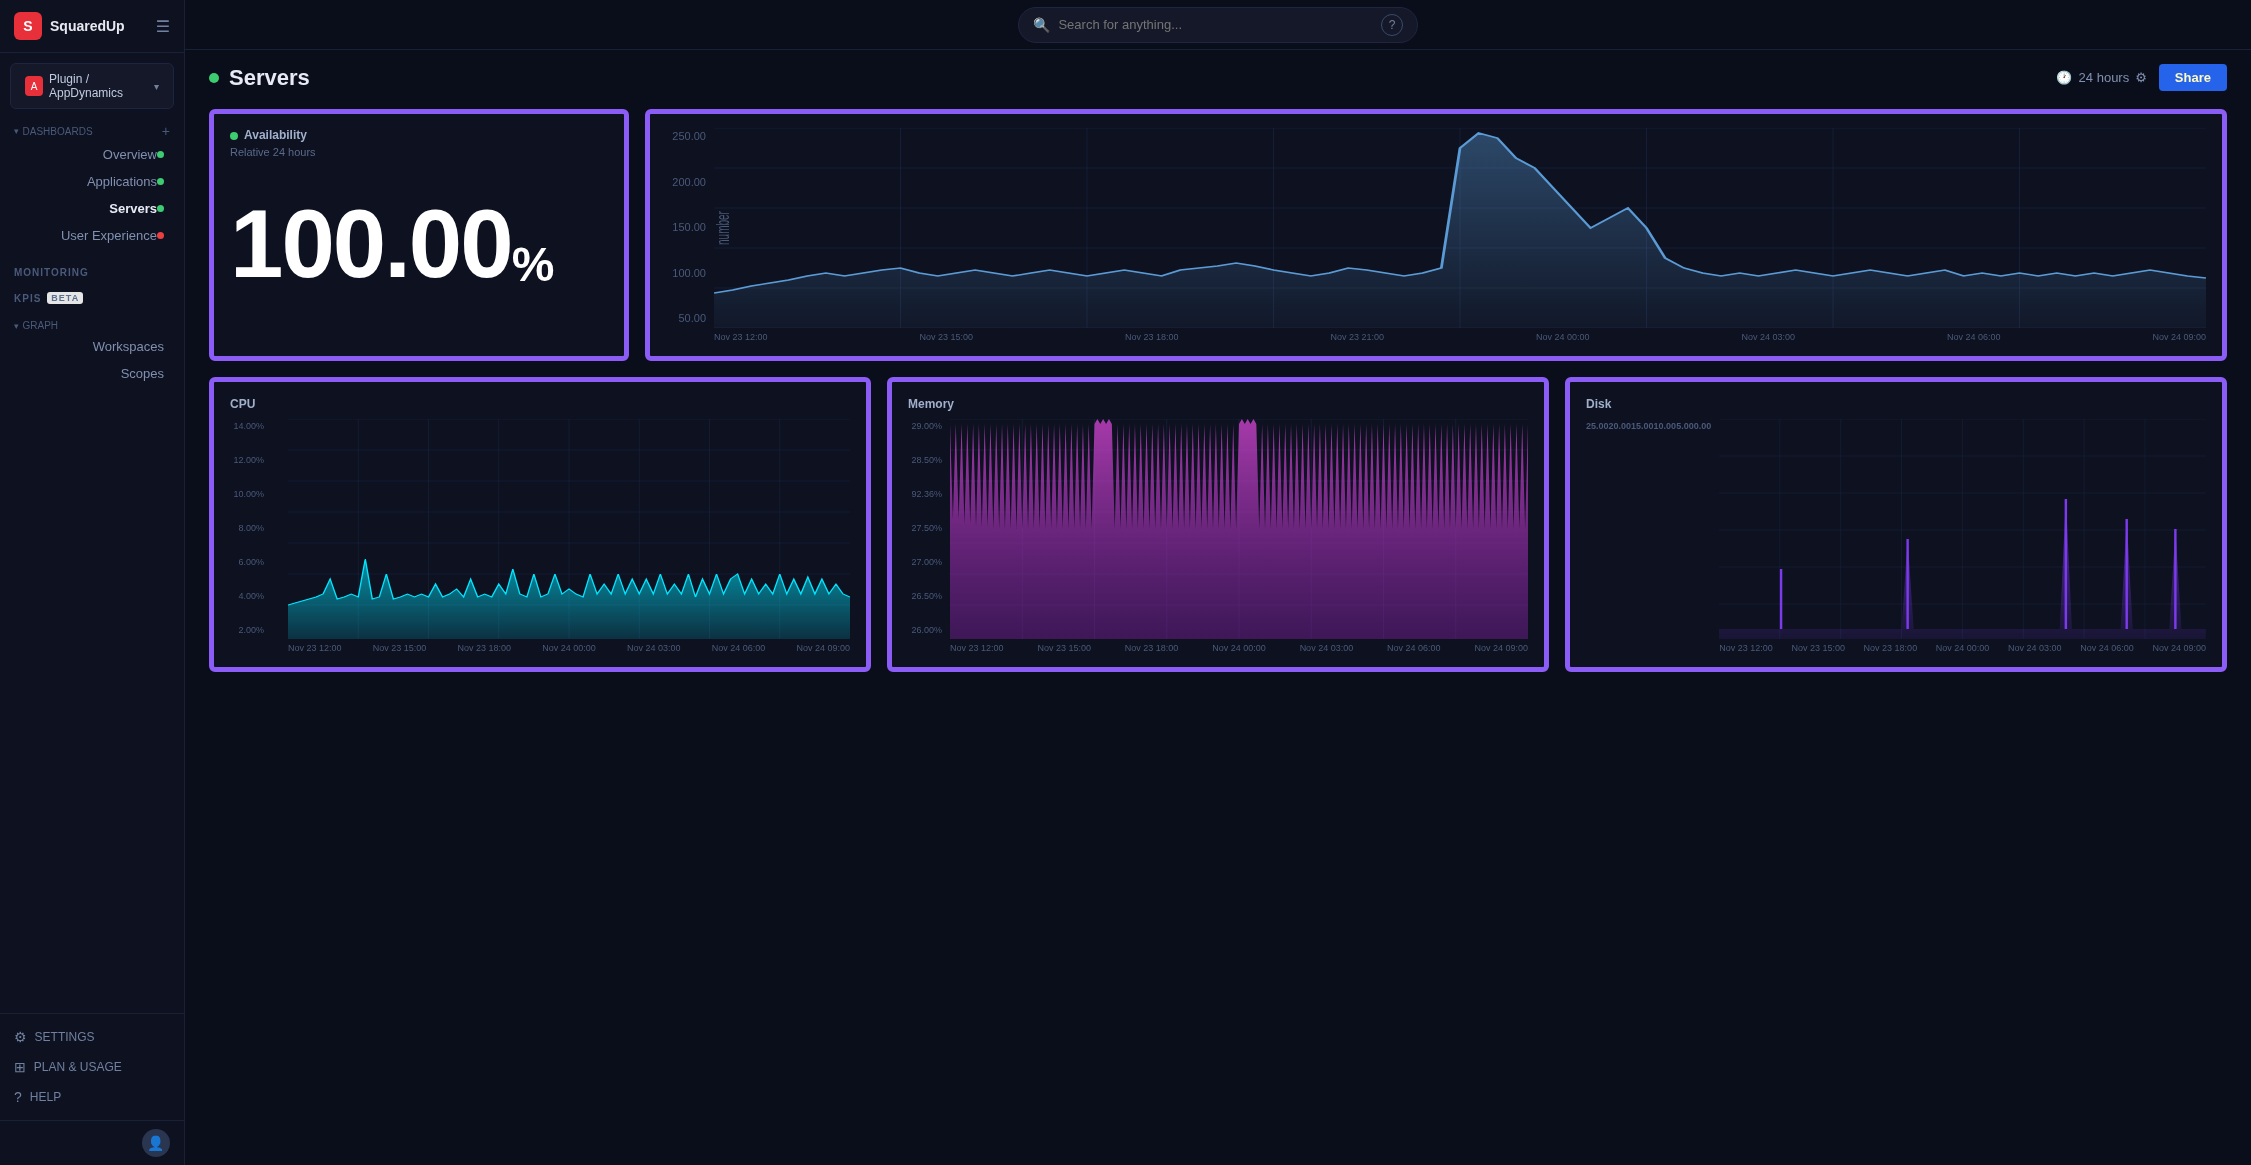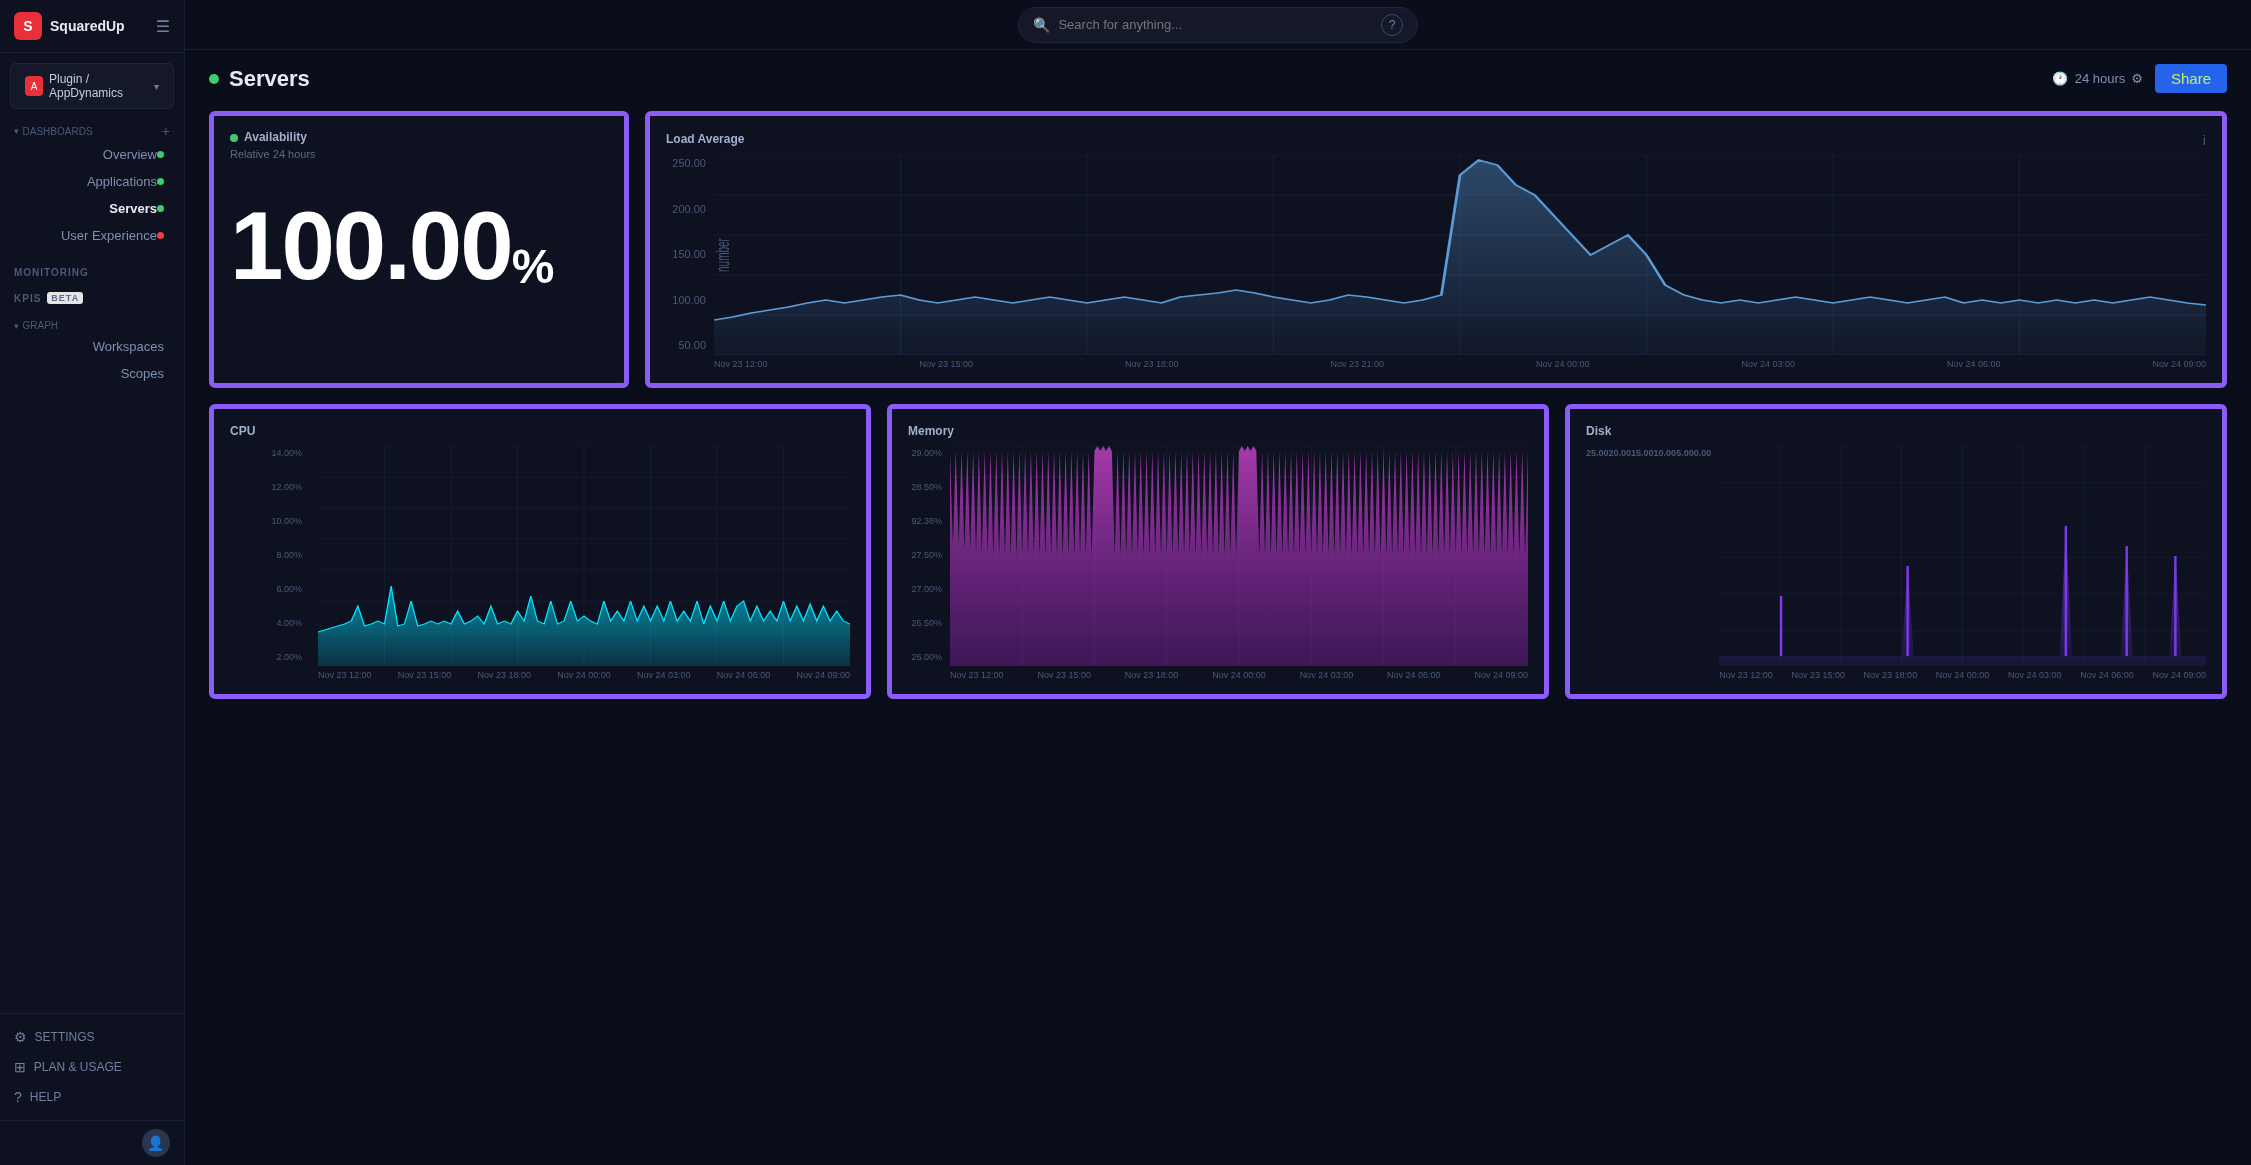--- a/index.html
+++ b/index.html
@@ -235,27 +235,27 @@
     .time-selector {
       display: flex;
       align-items: center;
       gap: 6px;
       color: #8090b0;
       font-size: 13px;
       cursor: pointer;
     }
     .share-btn {
       background: #2563eb;
-      color: #bef264;
+      color: #fef9c3;
       border: none;
       border-radius: 4px;
       padding: 6px 16px;
-      font-size: 15px;
-      cursor: pointer;
-      font-weight: 400;
+      font-size: 13px;
+      cursor: pointer;
+      font-weight: 700;
     }
 
     
     .dashboard-grid {
       flex: 1;
       overflow-y: auto;
       padding: 0 24px 24px;
       display: flex;
       flex-direction: column;
       gap: 16px;
@@ -471,24 +471,20 @@
           <span class="widget-title">Availability</span>
         </div>
         <div class="widget-subtitle">Relative 24 hours</div>
         <div style="display:flex;align-items:flex-end;margin-top:20px;">
           <span class="big-number">100.00</span>
           <span class="big-percent">%</span>
         </div>
       </div>
 
       <div class="widget-card">
-        <div style="display:flex;align-items:center;justify-content:space-between;margin-bottom:6px;">
-          <span class="widget-title">Load Average</span>
-          <span style="color:#4a5a7a;font-size:14px;cursor:pointer;">ℹ</span>
-        </div>
         <div style="display:flex;gap:4px;">
           <div style="display:flex;flex-direction:column;justify-content:space-between;padding:2px 4px 18px 0;font-size:11px;color:#4a5a7a;text-align:right;min-width:44px;">
             <span>250.00</span>
             <span>200.00</span>
             <span>150.00</span>
             <span>100.00</span>
             <span>50.00</span>
           </div>
           <div style="flex:1;position:relative;">
             <svg viewBox="0 0 800 200" preserveAspectRatio="none" style="width:100%;height:200px;display:block;">
@@ -532,21 +528,21 @@
             </div>
           </div>
         </div>
       </div>
     </div>
 
     <div class="bottom-row">
 
       <div class="widget-card">
         <span class="widget-title">CPU</span>
-        <div style="display:flex;gap:12px;margin-top:8px;margin-left:38px;">
+        <div style="display:flex;gap:20px;margin-top:8px;">
           <div style="display:flex;flex-direction:column;justify-content:space-between;padding:2px 4px 18px 0;font-size:9px;color:#4a5a7a;text-align:right;min-width:38px;">
             <span>14.00%</span>
             <span>12.00%</span>
             <span>10.00%</span>
             <span>8.00%</span>
             <span>6.00%</span>
             <span>4.00%</span>
             <span>2.00%</span>
           </div>
           <div style="flex:1;position:relative;">

